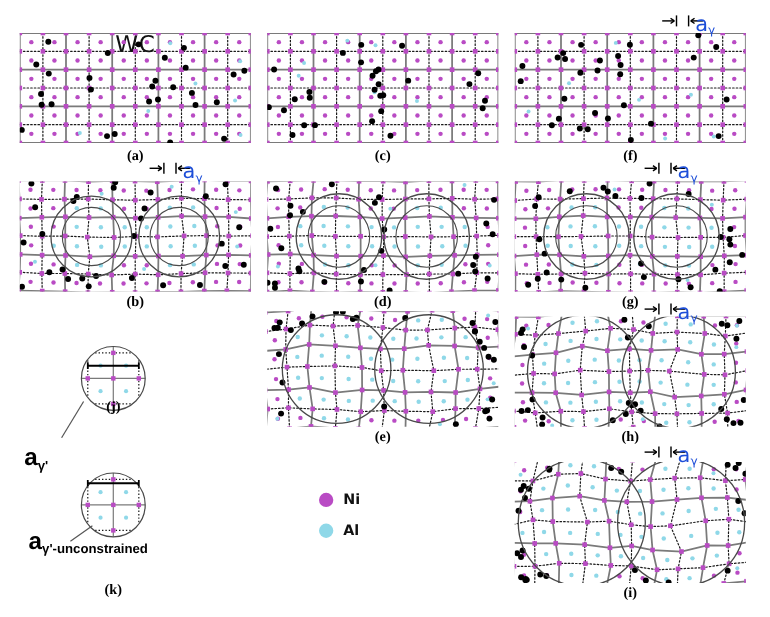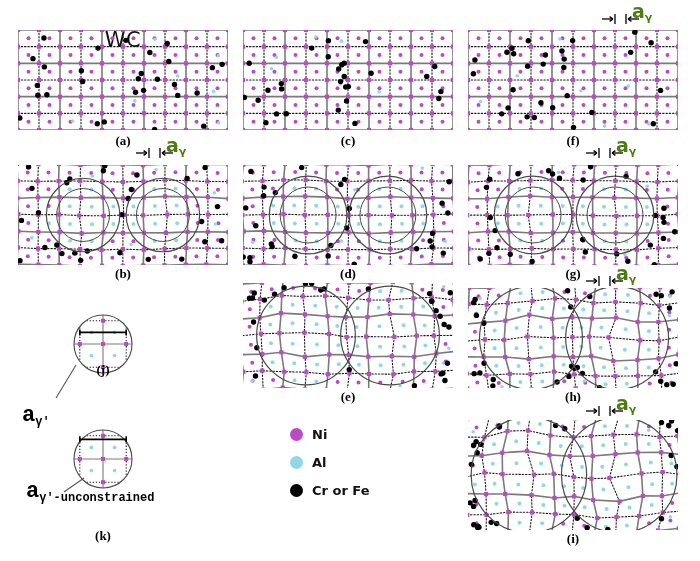--- a/index.html
+++ b/index.html
@@ -19,40 +19,40 @@
   .plabel{
     position:absolute;text-align:center;
     font-family:"Liberation Serif", serif;
     font-weight:bold;font-size:13px;color:#000;
   }
   .amark{position:absolute;height:20px;}
   .amark svg{display:block;overflow:visible;}
   .atxt{
     position:absolute;white-space:nowrap;
     font-family:"DejaVu Sans", sans-serif;
-    font-weight:bold;color:#4d7c0f;
+    font-weight:normal;color:#1d4ed8;margin-top:11px;
   }
   .atxt .base{font-size:19px;line-height:1;}
   .atxt .sub{font-size:11px;vertical-align:-3px;}
-  .legend{position:absolute;}
+  .legend{position:absolute;margin-top:20px;}
   .legrow{display:flex;align-items:center;height:28px;}
   .legdot{width:13px;height:13px;border-radius:50%;margin-right:9px;flex:0 0 auto;}
   .legtxt{
     font-family:"DejaVu Sans", sans-serif;
     font-weight:bold;font-size:13px;color:#111;
   }
   .inset{position:absolute;}
   .inset-lbl{
     position:absolute;text-align:center;
     font-family:"Liberation Serif", serif;
     font-weight:bold;font-size:13px;color:#000;
   }
   .aprime{
     position:absolute;white-space:nowrap;
-    font-family:Liberation Mono, monospace;font-weight:bold;color:#000;
+    font-family:Liberation Sans, sans-serif;font-weight:bold;color:#000;
   }
   .aprime .base{font-size:22px;line-height:1;}
   .aprime .sub{font-size:12px;vertical-align:-4px;}
 </style>
 </head>
 <body>
 
 <div class="fig">
 
   <div class="col-head" id="head-wc" style="left: 18px; top: 0px; width: 210px;">
@@ -1976,19 +1976,15 @@
 
   <div class="legend" id="legend" style="left: 290px; top: 420px;">
       <div class="legrow">
         <span class="legdot" style="background: rgb(185, 75, 196);"></span>
         <span class="legtxt">Ni</span>
       </div>
       <div class="legrow">
         <span class="legdot" style="background: rgb(143, 216, 232);"></span>
         <span class="legtxt">Al</span>
       </div>
-      <div class="legrow">
-        <span class="legdot" style="background: rgb(0, 0, 0);"></span>
-        <span class="legtxt">Cr or Fe</span>
-      </div>
     </div>
 
 </div>
 
 </body></html>

